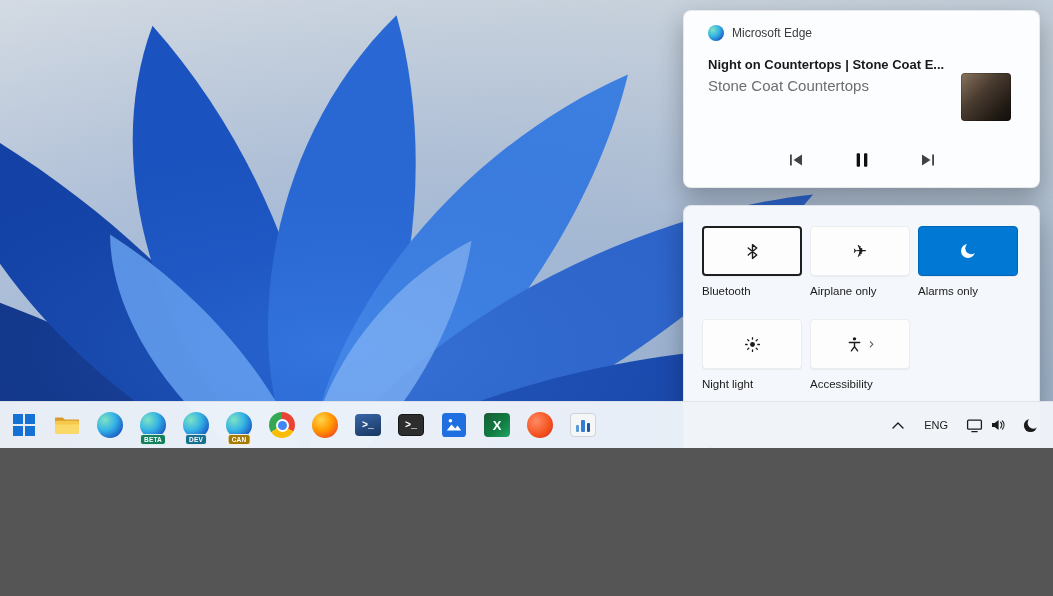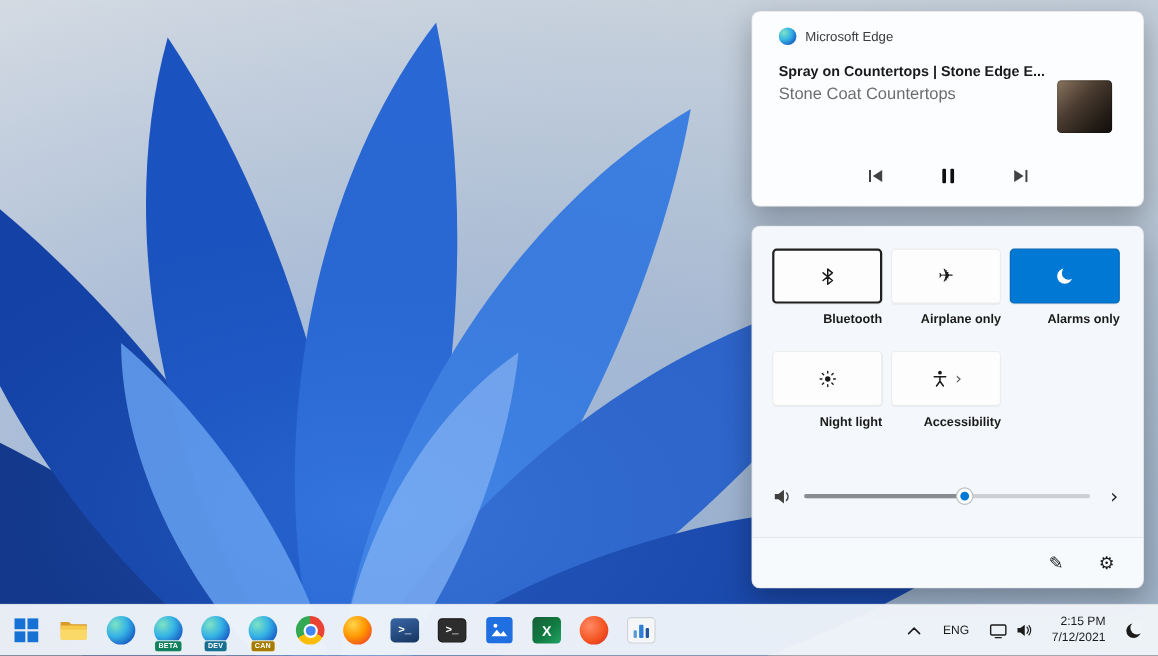--- a/index.html
+++ b/index.html
@@ -1,17 +1,17 @@
 <!DOCTYPE html>
 <html><head>
 <meta charset="utf-8">
 <style>
   * { margin:0; padding:0; box-sizing:border-box; }
   body { background:#555; font-family:"Liberation Sans","DejaVu Sans",sans-serif; }
-  .screen{ position:relative; width:1053px; height:596px; overflow:hidden; background:#b9c6d2; }
+  .screen{ position:relative; width:1053px; height:448px; overflow:hidden; background:#b9c6d2; }
   .wallpaper{ position:absolute; inset:0; width:100%; height:100%; }
 
   
   .panel{ position:absolute; border-radius:8px; box-shadow:0 10px 26px rgba(0,0,0,.28); border:1px solid rgba(0,0,0,.08); }
 
   
   .media{ left:683px; top:10px; width:357px; height:178px; background:#fcfdfe; }
   .media-header{ display:flex; align-items:center; gap:8px; padding:14px 24px 0 24px; }
   .edge-dot{ width:16px; height:16px; border-radius:50%;
     background:radial-gradient(circle at 30% 30%, #7ee3c3 0%, #35b3e5 42%, #1b66c9 75%, #15408f 100%); }
@@ -28,21 +28,21 @@
   
   .qs{ left:683px; top:205px; width:357px; height:330px; background:#f4f7fb; }
   .tile-grid{ position:absolute; left:18px; top:20px; width:321px; display:grid;
     grid-template-columns:repeat(3,100px); column-gap:8px; row-gap:22px; }
   .tile-cell{ width:100px; }
   .tile{ width:100px; height:50px; border-radius:4px; background:#fdfdfd; border:1px solid #ededed;
     display:flex; align-items:center; justify-content:center; gap:6px; color:#1b1b1b;
     box-shadow:0 1px 1px rgba(0,0,0,.05); cursor:pointer; }
   .tile.focused{ border:2px solid #1f1f1f; }
   .tile.active{ background:#0078d4; border-color:#0067b8; color:#ffffff; }
-  .tile-label{ font-size:11.5px; color:#1b1b1b; text-align:right; margin-top:9px;font-weight:bold; }
+  .tile-label{ font-size:11.5px; color:#1b1b1b; text-align:left; margin-top:9px; }
   .tile-chevron{ font-size:15px; color:#5a5a5a; line-height:1; font-family:"DejaVu Sans",sans-serif; }
 
   .volume-row{ position:absolute; left:18px; right:14px; top:231px; height:28px; display:flex; align-items:center; gap:10px; }
   .slider{ position:relative; flex:1; height:28px; cursor:pointer; }
   .slider-track{ position:absolute; left:0; right:0; top:12px; height:4px; border-radius:2px; background:#cdd0d4; }
   .slider-fill{ position:absolute; left:0; top:12px; height:4px; border-radius:2px; background:#898d92; }
   .slider-thumb{ position:absolute; top:7px; width:14px; height:14px; border-radius:50%;
     background:#0078d4; border:3px solid #ffffff; box-shadow:0 0 0 1px #b9bcc0; transform:translateX(-50%); }
   .vol-chevron{ width:24px; height:24px; display:flex; align-items:center; justify-content:center;
     font-size:18px; color:#1b1b1b; cursor:pointer; font-family:"DejaVu Sans",sans-serif; }
@@ -124,21 +124,21 @@
     </g>
     <rect width="1053" height="596" fill="url(#glow)" opacity="0.4"></rect>
   </svg>
 
   <div class="panel media">
     <div class="media-header">
       <span class="edge-dot"></span>
       <span class="media-app">Microsoft Edge</span>
     </div>
     <div class="media-body">
-      <div class="media-title">Spray on Countertops | Stone Edge E...</div>
+      <div class="media-title">Night on Countertops | Stone Coat E...</div>
       <div class="media-artist">Stone Coat Countertops</div>
     </div>
     <div class="media-thumb"></div>
     <div class="media-controls">
       <button class="mc-btn">
         <svg width="18" height="18" viewBox="0 0 18 18" fill="#424242">
           <rect x="3" y="3.5" width="1.8" height="11"></rect>
             <path d="M15 3.5 L6.5 9 L15 14.5 Z"></path>
         </svg>
       </button>
@@ -324,24 +324,20 @@
         <svg width="17" height="17" viewBox="0 0 16 16" fill="none" stroke="#1b1b1b" stroke-width="1.2" stroke-linecap="round">
           <rect x="1.5" y="3" width="13" height="8.5" rx="1"></rect>
           <path d="M5.5 13.8 h5"></path>
         </svg>
         <svg width="16" height="16" viewBox="0 0 16 16">
           <path d="M2 6 h2.6 L8.6 2.9 v10.2 L4.6 10 H2 Z" fill="#1b1b1b"></path>
           <path d="M10.6 5.2 a4.2 4.2 0 0 1 0 5.6 M12.4 3.8 a6.4 6.4 0 0 1 0 8.4" stroke="#1b1b1b" fill="none" stroke-width="1.1" stroke-linecap="round"></path>
         </svg>
       </button>
 
-      <button class="tray-btn clock">
-        <span>2:15 PM</span>
-        <span>7/12/2021</span>
-      </button>
 
       <button class="tray-btn" style="width:30px">
         <svg width="17" height="17" viewBox="0 0 16 16">
           <circle cx="8" cy="8" r="6.2" fill="#1b1b1b"></circle>
           <circle cx="10.8" cy="5.6" r="5.5" fill="#f0f4f9"></circle>
         </svg>
       </button>
     </div>
   </div>
 </div>

